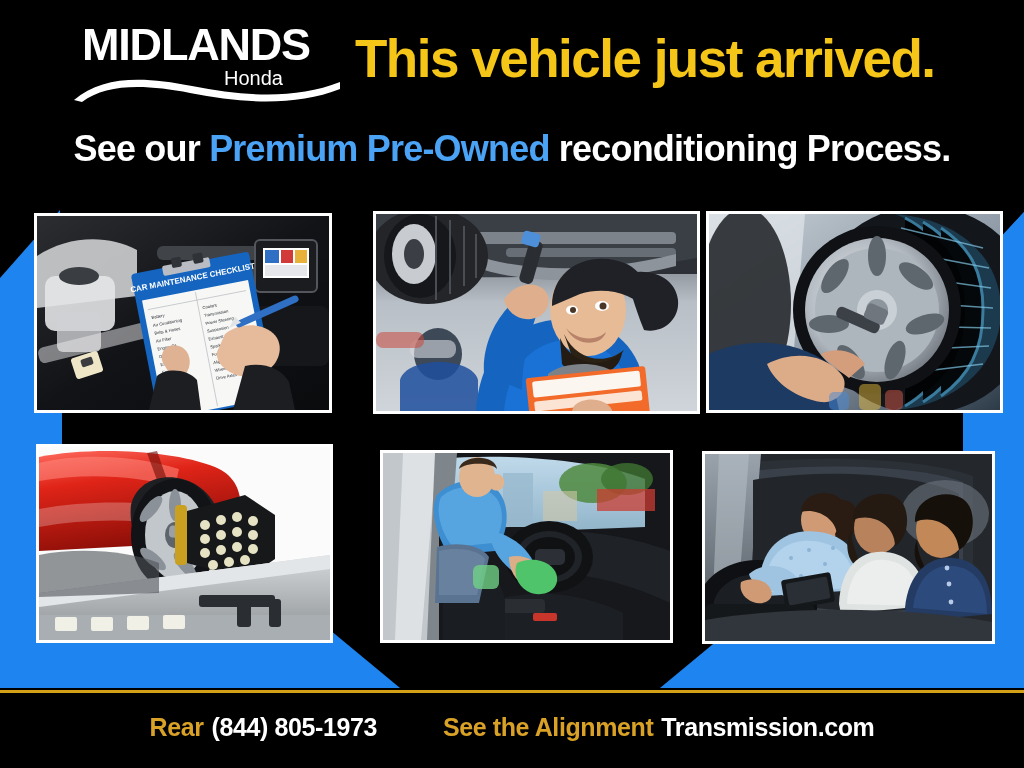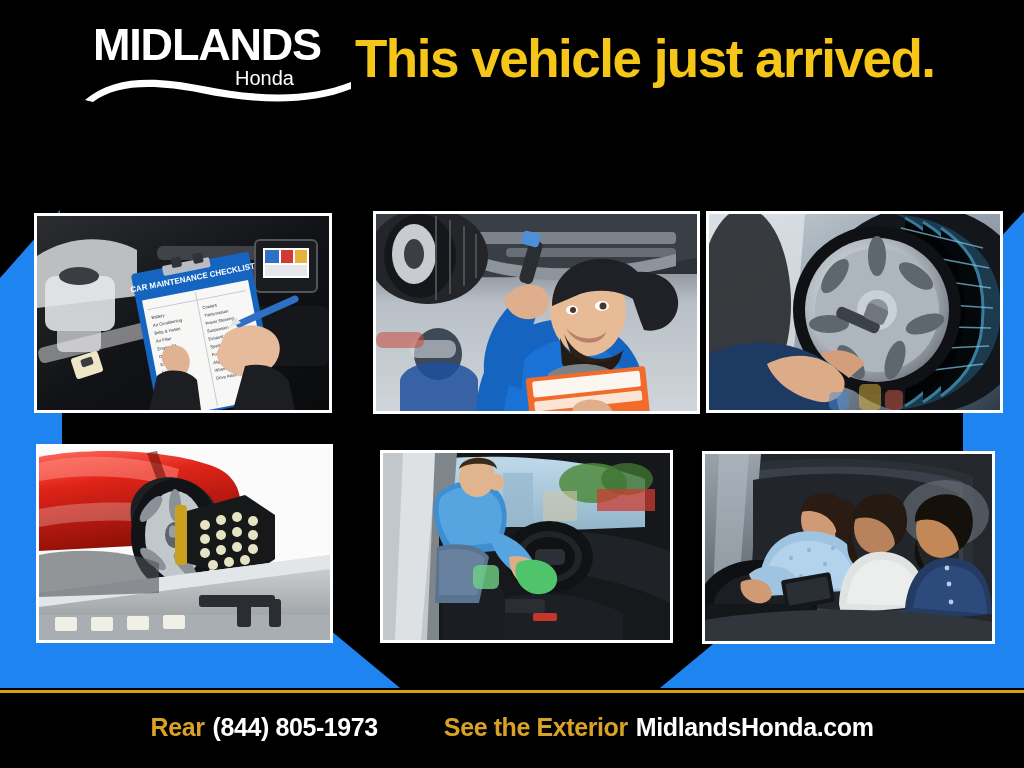--- a/index.html
+++ b/index.html
@@ -31,21 +31,21 @@
   
   .header {
     position: absolute;
     left: 0;
     top: 0;
     width: 1024px;
     height: 200px;
   }
   .logo {
     position: absolute;
-    left: 83px;
+    left: 72px;
     top: 22px;
     width: 270px;
     height: 76px;
   }
   .logo-word {
     position: absolute;
     left: 10px;
     top: 0px;
     color: #ffffff;
     font-size: 45px;
@@ -180,20 +180,21 @@
     <div class="logo">
       <div class="logo-word">MIDLANDS</div>
       <div class="logo-sub">Honda</div>
       <svg class="logo-swoosh" viewBox="0 0 270 32" preserveAspectRatio="none">
         <path d="M2,30 C30,6 70,6 120,16 C175,27 225,29 268,12 L268,19 C225,36 172,34 118,23 C72,14 34,14 10,32 Z" fill="#ffffff"></path>
       </svg>
     </div>
 
     <div class="headline">This vehicle  just arrived.</div>
 
+    <div class="subline"><span>See our </span><span class="accent">Premium Pre-Owned</span><span> reconditioning Process.</span></div>
   </div>
 
   <div class="photo" style="left:34px; top:213px; width:298px; height:200px;">
     <div class="inner">
       <svg viewBox="0 0 292 194" preserveAspectRatio="none">
         <defs>
           <linearGradient id="eng1" x1="0" y1="0" x2="1" y2="1">
             <stop offset="0" stop-color="#2b2d31"></stop>
               <stop offset="0.5" stop-color="#121317"></stop>
               <stop offset="1" stop-color="#0a0b0d"></stop>
@@ -596,16 +597,16 @@
             <circle cx="242" cy="114" r="2.4"></circle>
         </g>
 
         <path d="M0,166 C80,152 200,152 287,168 L287,187 L0,187 Z" fill="#31363c"></path>
       </svg>
     </div>
   </div>
 
   <div class="gold-rule"></div>
   <div class="footer">
-    <div class="footer-inner"><span class="f-gold">Rear</span><span class="f-sp"></span><span class="f-white">(844) 805-1973</span><span class="f-gap"></span><span class="f-gold">See the Exterior</span><span class="f-sp"></span><span class="f-white">MidlandsHonda.com</span></div>
+    <div class="footer-inner"><span class="f-gold">Rear</span><span class="f-sp"></span><span class="f-white">(844) 805-1973</span><span class="f-gap"></span><span class="f-gold">See the Alignment</span><span class="f-sp"></span><span class="f-white">Transmission.com</span></div>
   </div>
 
 </div>
 
 </body></html>

